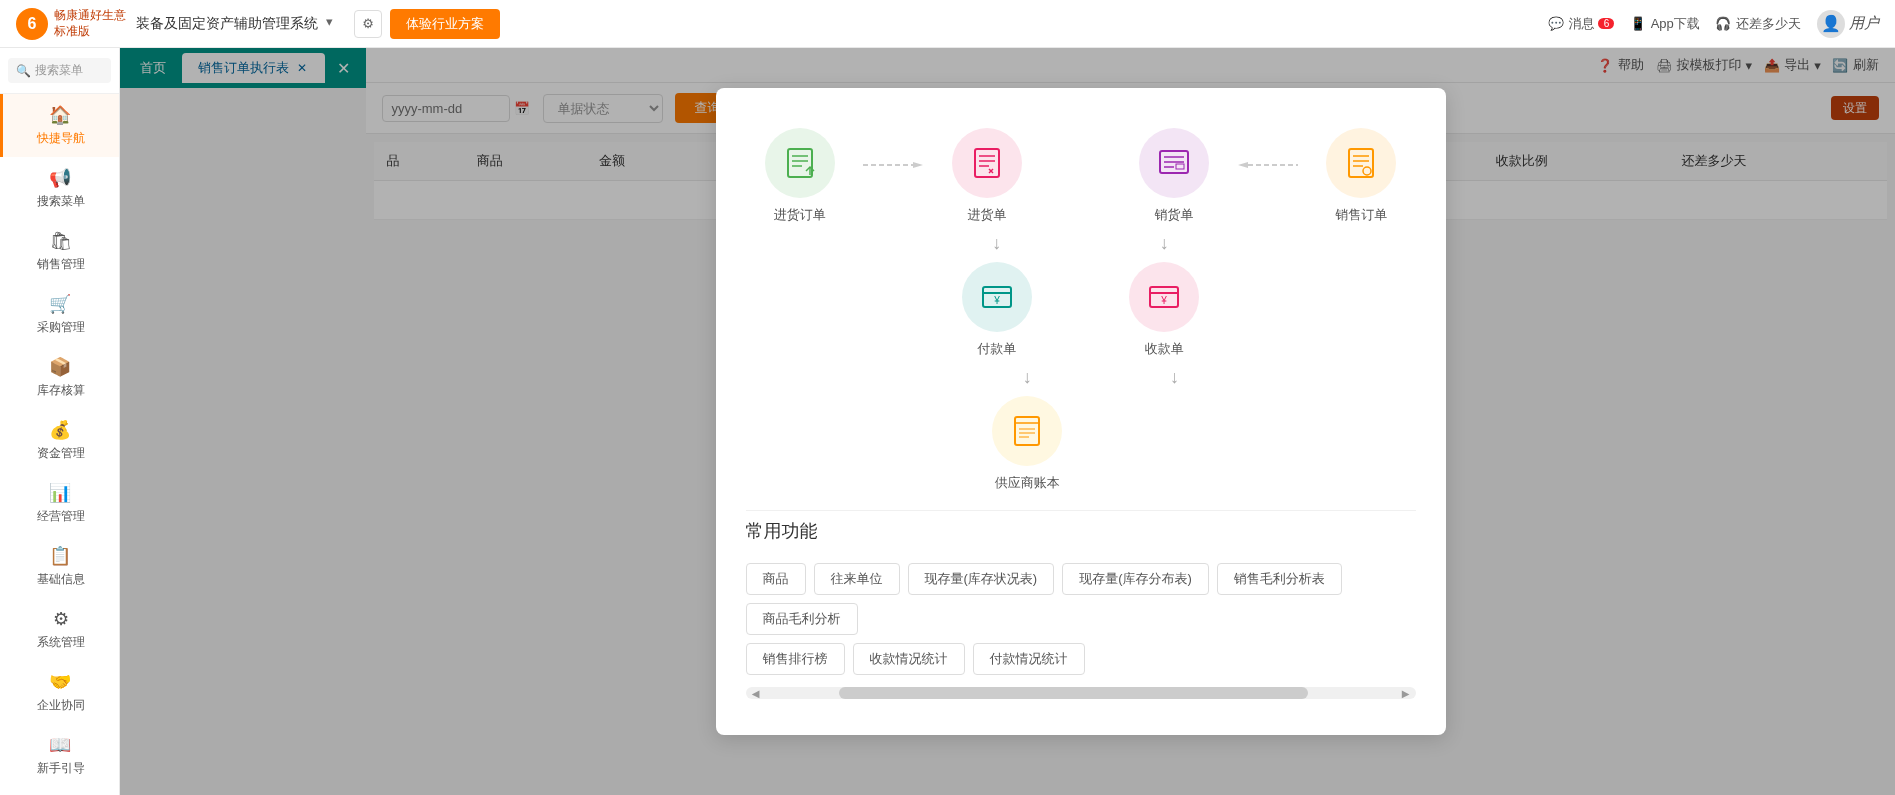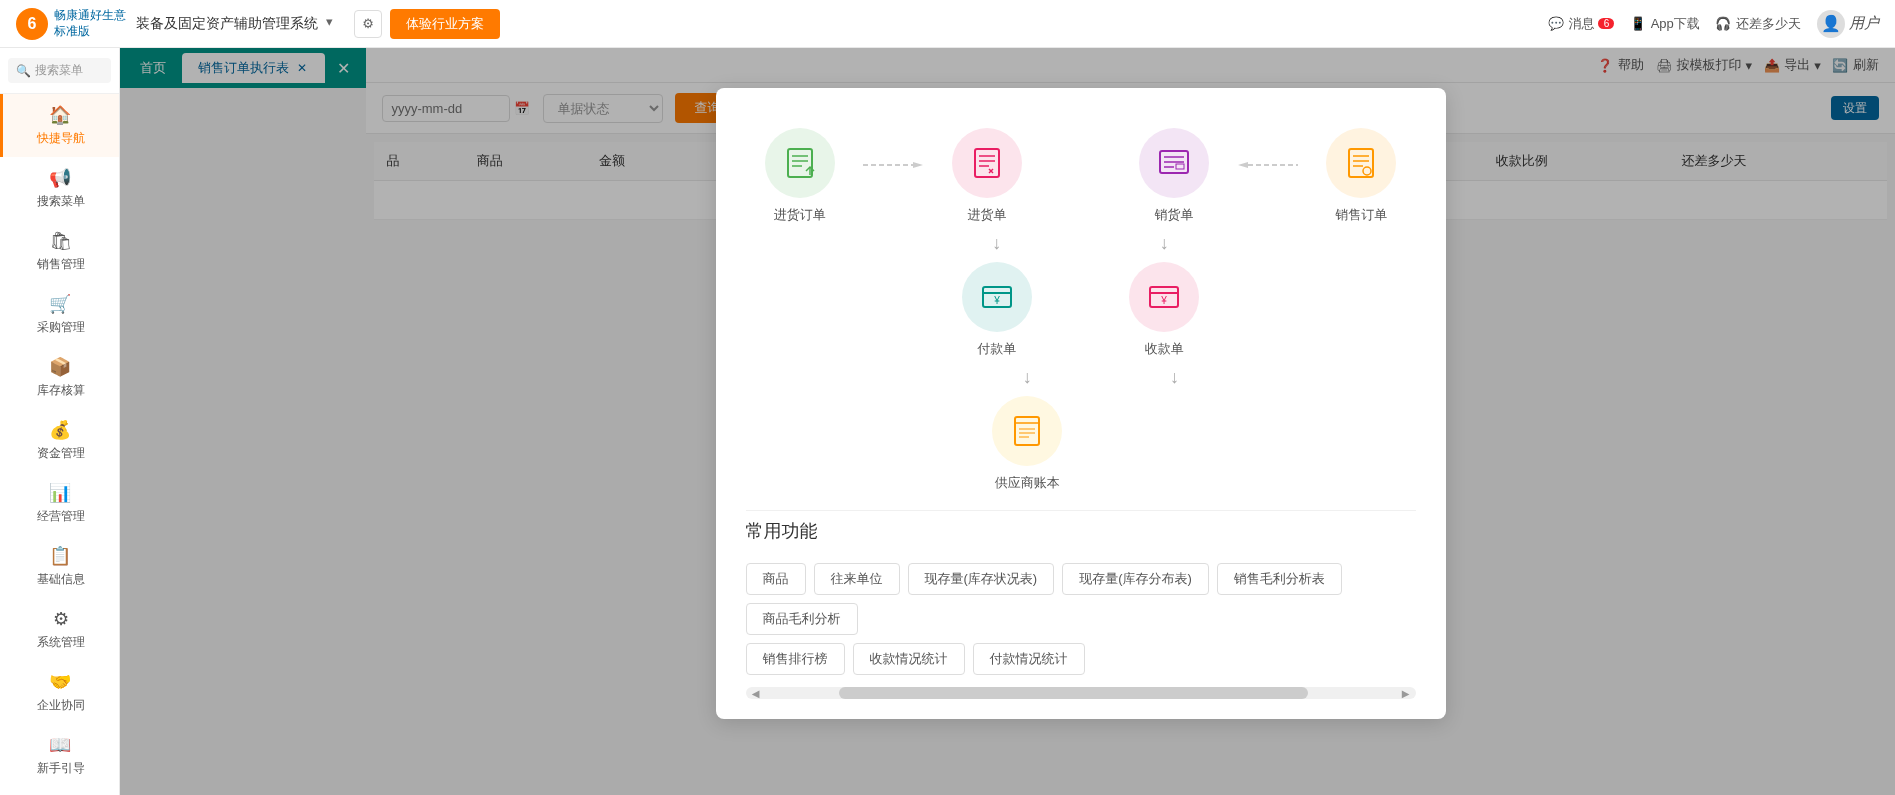--- a/index.html
+++ b/index.html
@@ -22,21 +22,21 @@
       align-items: center;
       gap: 6px;
     }
     .logo-icon {
       width: 32px; height: 32px;
       background: #ff7a00;
       border-radius: 50%;
       display: flex; align-items: center; justify-content: center;
       color: #fff; font-size: 16px; font-weight: bold;
     }
-    .logo-text { font-size: 12px; color: #0369a1; line-height: 1.3; }
+    .logo-text { font-size: 12px; color: #c2410c; line-height: 1.3; }
 
     .system-title-area {
       display: flex; align-items: center; gap: 8px; flex: 1;
     }
     .system-title {
       font-size: 14px; color: #333; font-weight: 500;
     }
     .dropdown-btn {
       width: 20px; height: 20px; cursor: pointer; color: #666;
     }
@@ -177,21 +177,21 @@
       font-size: 13px; color: #999; outline: none; min-width: 120px; background: #fff;
     }
     .query-btn {
       background: #ff7a00; color: #fff; border: none; padding: 6px 20px;
       border-radius: 4px; cursor: pointer; font-size: 13px;
     }
     .more-conditions {
       color: #0f766e; cursor: pointer; font-size: 14px;
     }
     .settings-link {
-      color: #fff; background: #0369a1; padding: 5px 12px; border-radius: 4px;
+      color: #fff; background: #c2410c; padding: 5px 12px; border-radius: 4px;
       cursor: pointer; font-size: 12px;
     }
     .date-range {
       display: flex; align-items: center; gap: 4px;
     }
     .date-input {
       border: 1px solid #ddd; border-radius: 4px; padding: 5px 8px;
       font-size: 13px; color: #999; outline: none; width: 128px;
     }
     .calendar-icon { color: #999; cursor: pointer; }
@@ -220,21 +220,21 @@
     }
     .popup {
       position: absolute;
       top: 40px; left: 50%;
       transform: translateX(-40%);
       background: #fff;
       border-radius: 8px;
       box-shadow: 0 4px 20px rgba(0,0,0,0.15);
       z-index: 300;
       width: 730px;
-      padding: 30px 30px 20px;
+      padding: 30px 30px 36px;
     }
 
     .flow-node {
       display: flex; flex-direction: column; align-items: center;
       gap: 8px; padding: 10px;
     }
     .flow-circle {
       width: 70px; height: 70px; border-radius: 50%;
       display: flex; align-items: center; justify-content: center;
       font-size: 26px;

